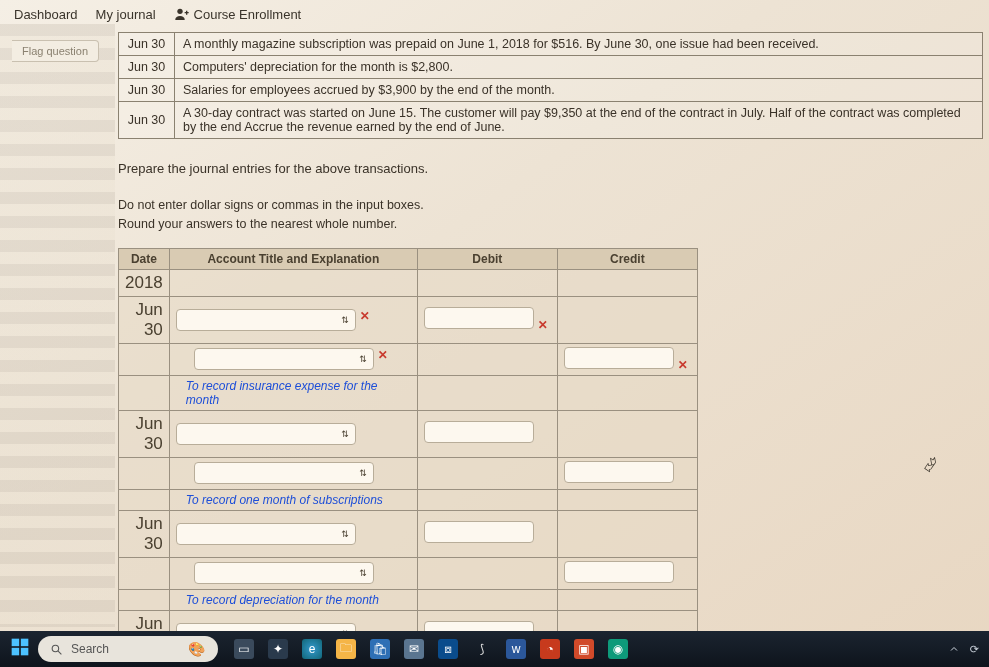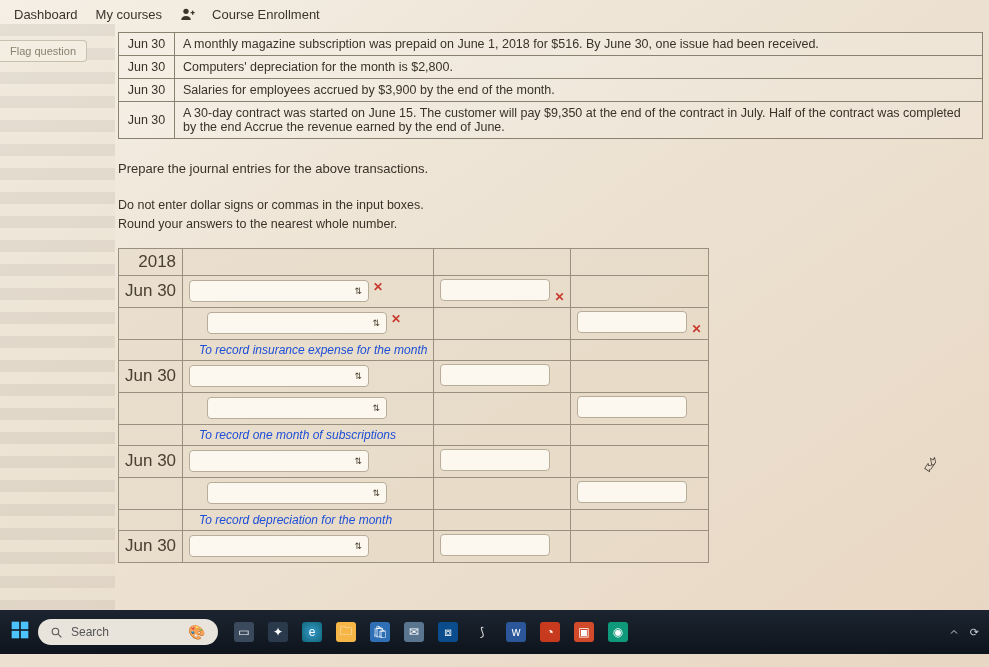--- a/index.html
+++ b/index.html
@@ -1,27 +1,27 @@
 <!DOCTYPE html>
 <html><head>
 <meta charset="utf-8">
 <style>
   * { box-sizing: border-box; margin: 0; padding: 0; }
   html, body { width: 989px; height: 667px; overflow: hidden; font-family: Arial, sans-serif; }
   body { background: linear-gradient(145deg, #f5efe5 0%, #ede3d4 40%, #e8d7c2 100%); position: relative; }
 
   
   .topnav { display: flex; align-items: center; gap: 18px; padding: 6px 14px; font-size: 13px; color: #3a342b; }
-  .topnav .person-icon { display: inline-flex; align-items: center; gap: 16px; justify-content: flex-end; }
+  .topnav .person-icon { display: inline-flex; align-items: center; gap: 4px; justify-content: flex-end; }
   .topnav svg { width: 16px; height: 16px; fill: #3a342b; }
 
   
   .left-edge { position: absolute; left: 0; top: 24px; bottom: 40px; width: 115px; background: repeating-linear-gradient(180deg, #c7bdaf 0 12px, #e9e0d0 12px 24px); opacity: 0.35; pointer-events: none; }
 
-  .flag-btn { position: absolute; left: 0; top: 40px; background: #f3ede2; border: 1px solid #c9c0b0; border-left: none; border-radius: 0 4px 4px 0; padding: 4px 10px; font-size: 11px; color: #8a8170; }
+  .flag-btn { position: absolute; left: 12px; top: 40px; background: #f3ede2; border: 1px solid #c9c0b0; border-left: none; border-radius: 0 4px 4px 0; padding: 4px 10px; font-size: 11px; color: #8a8170; }
 
   .content { position: absolute; left: 118px; right: 0; top: 32px; bottom: 40px; padding-right: 6px; }
 
   
   table.trans { border-collapse: collapse; width: 100%; font-size: 12.5px; color: #3a3228; }
   table.trans td { border: 1px solid #8a8170; padding: 4px 8px; background: rgba(255,255,255,0.15); }
   table.trans td.date { width: 56px; text-align: center; }
 
   .instr1 { margin: 22px 0 20px 0; font-size: 13px; color: #3a3228; }
   .instr2, .instr3 { font-size: 12.5px; color: #3a3228; line-height: 1.5; }
@@ -39,38 +39,38 @@
   .sel { width: 180px; text-align: center; display: inline-flex; align-items: center; justify-content: center; padding: 0 6px; }
   .sel span.caret { margin-left: auto; font-size: 9px; }
   .num { width: 110px; display: inline-block; }
   .indent .sel { margin-left: 18px; }
   .mark-x { color: #c83a2e; font-weight: bold; margin-left: 4px; font-size: 12px; }
 
   
   .cursor { position: absolute; right: 52px; top: 455px; font-size: 18px; color: #3a342b; transform: rotate(-10deg); pointer-events: none; }
 
   
-  .taskbar { position: absolute; left: 0; right: 0; bottom: 13px; height: 44px; background: linear-gradient(180deg, #1b2430, #0e141c); display: flex; align-items: center; padding: 0 10px; gap: 8px; }
+  .taskbar { position: absolute; left: 0; right: 0; bottom: 0; height: 36px; background: linear-gradient(180deg, #1b2430, #0e141c); display: flex; align-items: center; padding: 0 10px; gap: 8px; }
   .taskbar .start svg { width: 20px; height: 20px; }
   .searchbox { display: flex; align-items: center; background: #e8e4dc; border-radius: 16px; height: 26px; padding: 0 12px; gap: 8px; width: 180px; }
   .searchbox svg { width: 13px; height: 13px; fill: #555; }
   .searchbox span { font-size: 12px; color: #555; }
   .tb-icons { display: flex; align-items: center; gap: 14px; margin-left: 8px; }
   .tb-icons .ic { width: 20px; height: 20px; border-radius: 3px; display: flex; align-items: center; justify-content: center; font-size: 12px; color: #fff; }
   .tray { margin-left: auto; display: flex; align-items: center; gap: 10px; color: #cfd6df; font-size: 11px; }
   .tray svg { width: 12px; height: 12px; fill: #cfd6df; }
 </style>
 </head>
 <body>
 
 <div class="left-edge"></div>
 
 <div class="topnav">
   <span>Dashboard</span>
-  <span>My courses</span>
+  <span>My journal</span>
   <span class="person-icon">
     <svg viewBox="0 0 24 24">
         <circle cx="9" cy="8" r="4"></circle>
         <path d="M2 20c0-3 3-5 7-5s7 2 7 5v1H2z"></path>
         <path d="M18 7h2v2h2v2h-2v2h-2v-2h-2V9h2z"></path>
       </svg>
     <span>Course Enrollment</span>
   </span>
 </div>
 
@@ -98,20 +98,26 @@
         </tr>
   </tbody>
     </table>
 
   <p class="instr1">Prepare the journal entries for the above transactions.</p>
   <p class="instr2">Do not enter dollar signs or commas in the input boxes.</p>
   <p class="instr3">Round your answers to the nearest whole number.</p>
 
   <table class="je">
     <tbody>
+        <tr>
+      <th class="date">Date</th>
+      <th class="acct">Account Title and Explanation</th>
+      <th class="amt">Debit</th>
+      <th class="amt">Credit</th>
+    </tr>
     <tr>
           <td class="date">2018</td>
           <td></td>
           <td></td>
           <td></td>
         </tr>
 
     <tr>
       <td class="date">Jun 30</td>
       <td><div class="sel">

